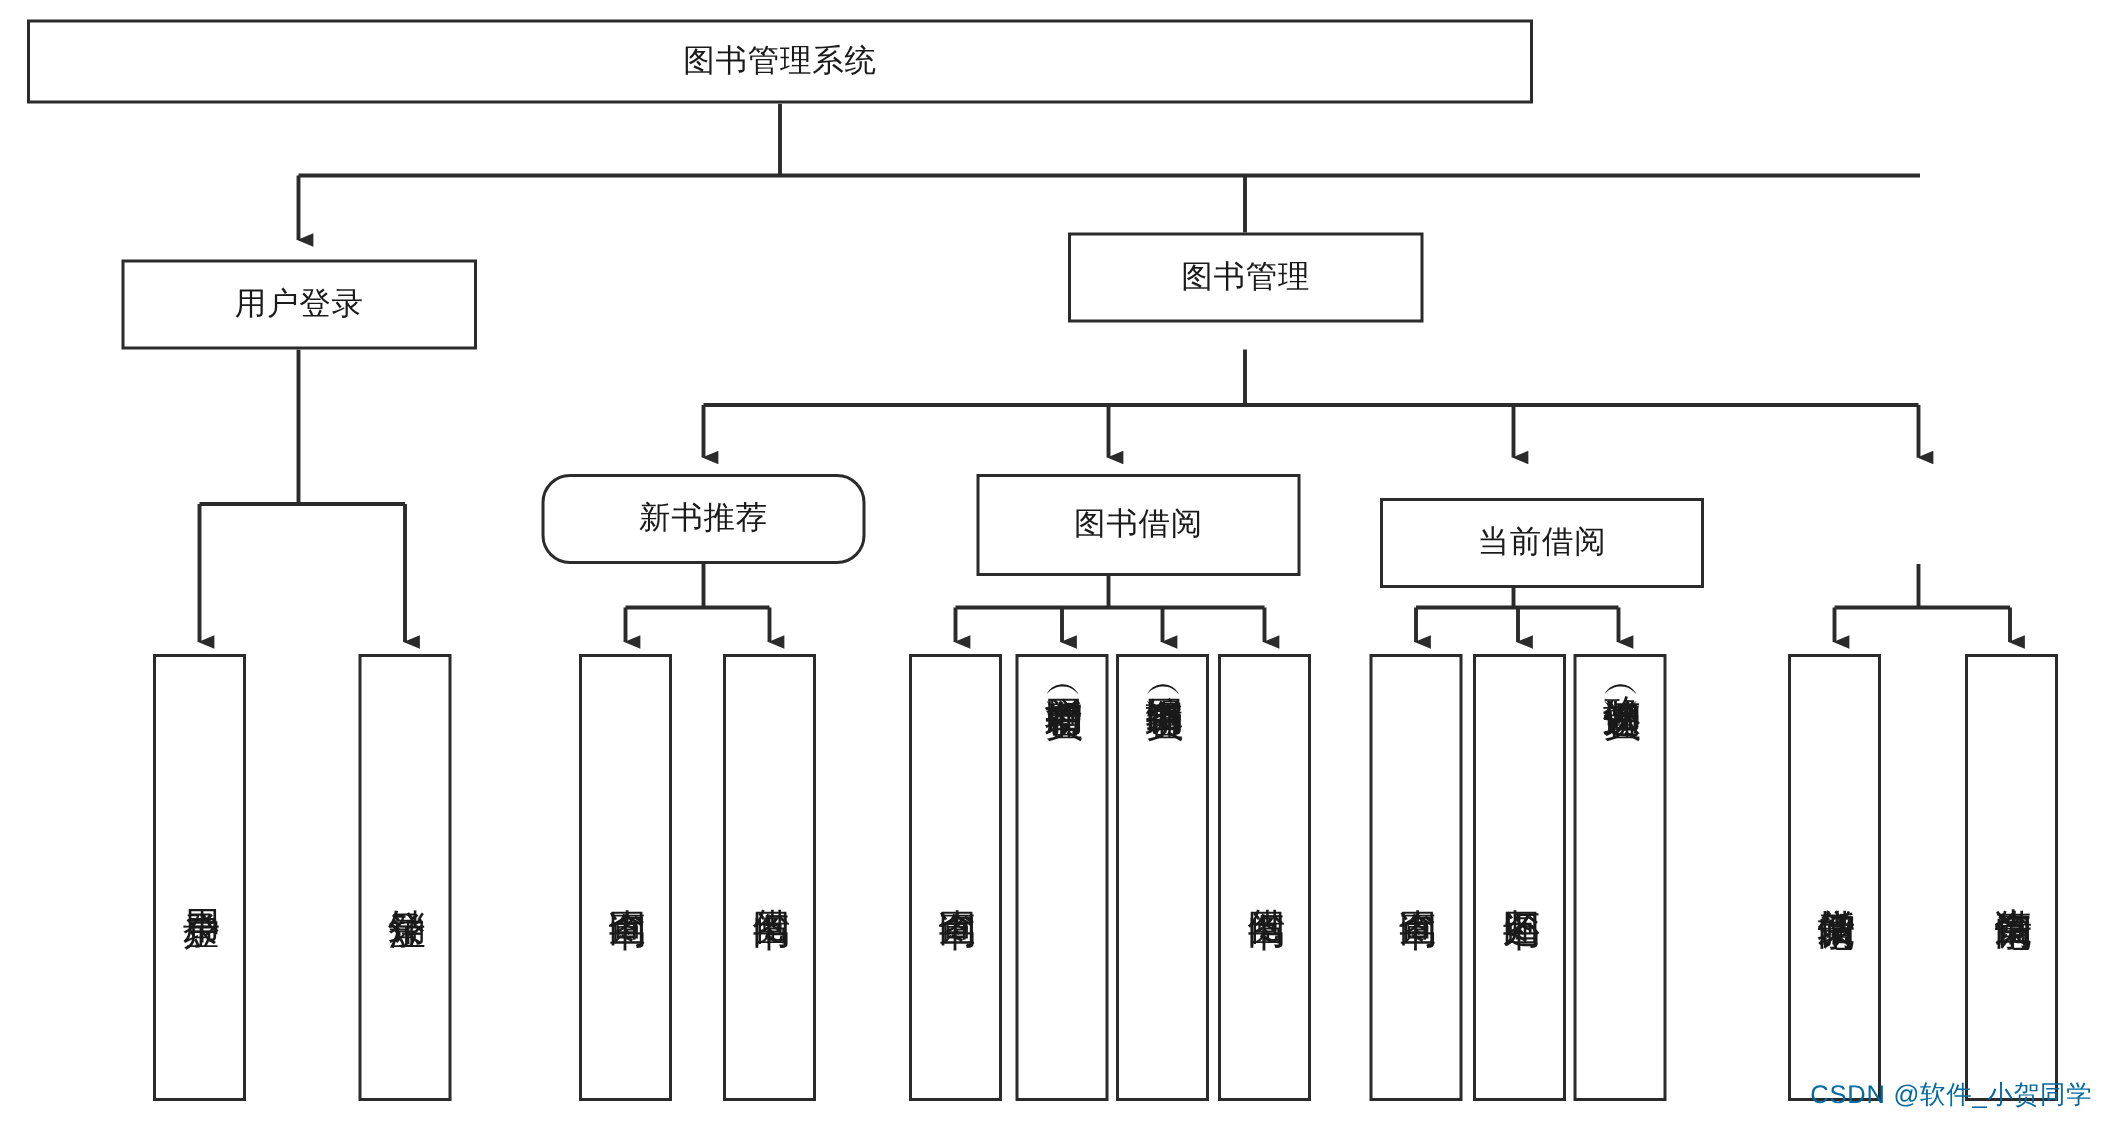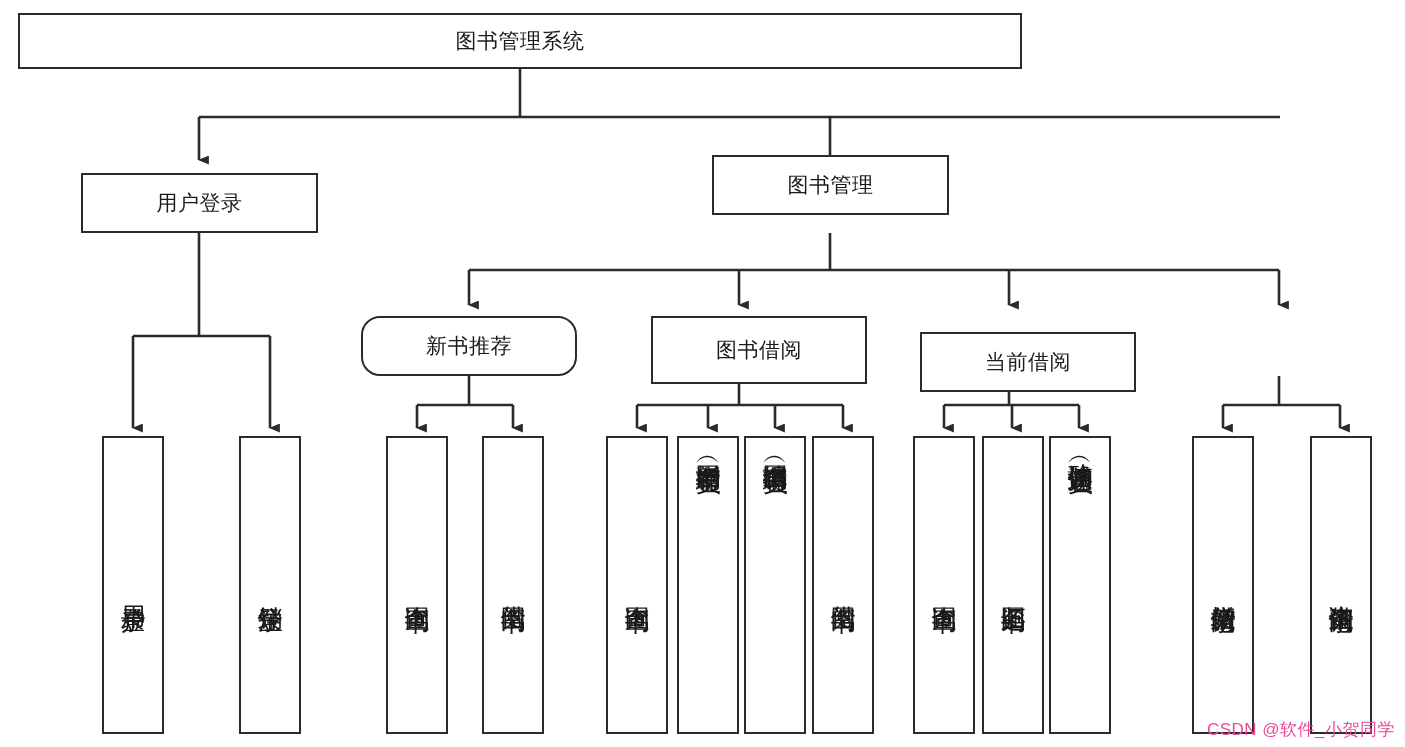--- a/index.html
+++ b/index.html
@@ -58,21 +58,21 @@
     display: block;
   }
   .node.vert.center {
     align-items: center;
   }
   #watermark {
     position: absolute;
     right: 10px;
     bottom: 6px;
     font-size: 17px;
-    color: #ec4899;
+    color: #0369a1;
     letter-spacing: 0.5px;
     white-space: nowrap;
     z-index: 5;
   }
 </style>
 </head>
 <body>
 
 <div id="canvas">
 

